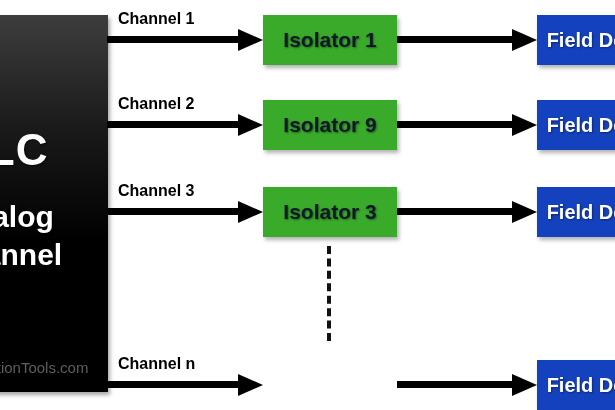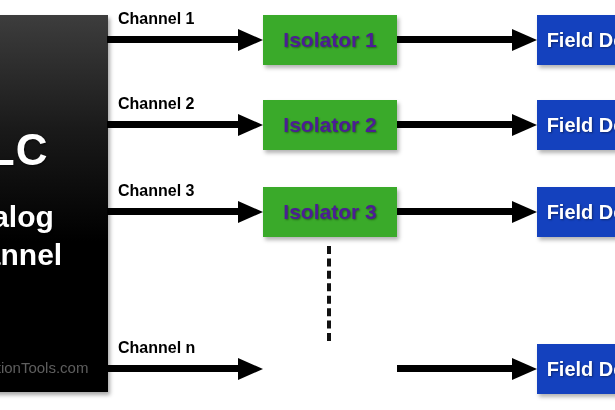--- a/index.html
+++ b/index.html
@@ -61,21 +61,21 @@
   
   .row {
     position: absolute;
     left: 0;
     width: 587px;
     height: 50px;
   }
   .row-1 { top: 15px; }
   .row-2 { top: 100px; text-align: right; }
   .row-3 { top: 187px; text-align: center; }
-  .row-n { top: 344px; }
+  .row-n { top: 360px; }
 
   .ch-label {
     position: absolute;
     left: 118px;
     top: -5px;
     font-size: 16px;
     font-weight: bold;
     color: #000000;
     white-space: nowrap;
   }
@@ -103,21 +103,21 @@
     position: absolute;
     left: 263px;
     top: 0;
     width: 134px;
     height: 50px;
     background: var(--isolator-green, #3AAA2A);
     box-shadow: 2px 3px 4px rgba(0,0,0,0.3);
     display: flex;
     align-items: center;
     justify-content: center;
-    color: #4c1d95;
+    color: #0f172a;
     font-size: 21px;
     font-weight: bold;
     text-shadow: 1px 1px 2px rgba(0,0,0,0.4);
     white-space: nowrap;
   }
   .field-box {
     position: absolute;
     left: 537px;
     top: 0;
     width: 136px;
@@ -161,21 +161,21 @@
   <div class="iso-box">Isolator 1</div>
   <div class="arrow-line right"></div>
   <div class="arrow-head right"></div>
   <div class="field-box">Field Device</div>
 </div>
 
 <div class="row row-2">
   <div class="ch-label">Channel 2</div>
   <div class="arrow-line left"></div>
   <div class="arrow-head left"></div>
-  <div class="iso-box">Isolator 2</div>
+  <div class="iso-box">Isolator 9</div>
   <div class="arrow-line right"></div>
   <div class="arrow-head right"></div>
   <div class="field-box">Field Device</div>
 </div>
 
 <div class="row row-3">
   <div class="ch-label">Channel 3</div>
   <div class="arrow-line left"></div>
   <div class="arrow-head left"></div>
   <div class="iso-box">Isolator 3</div>

